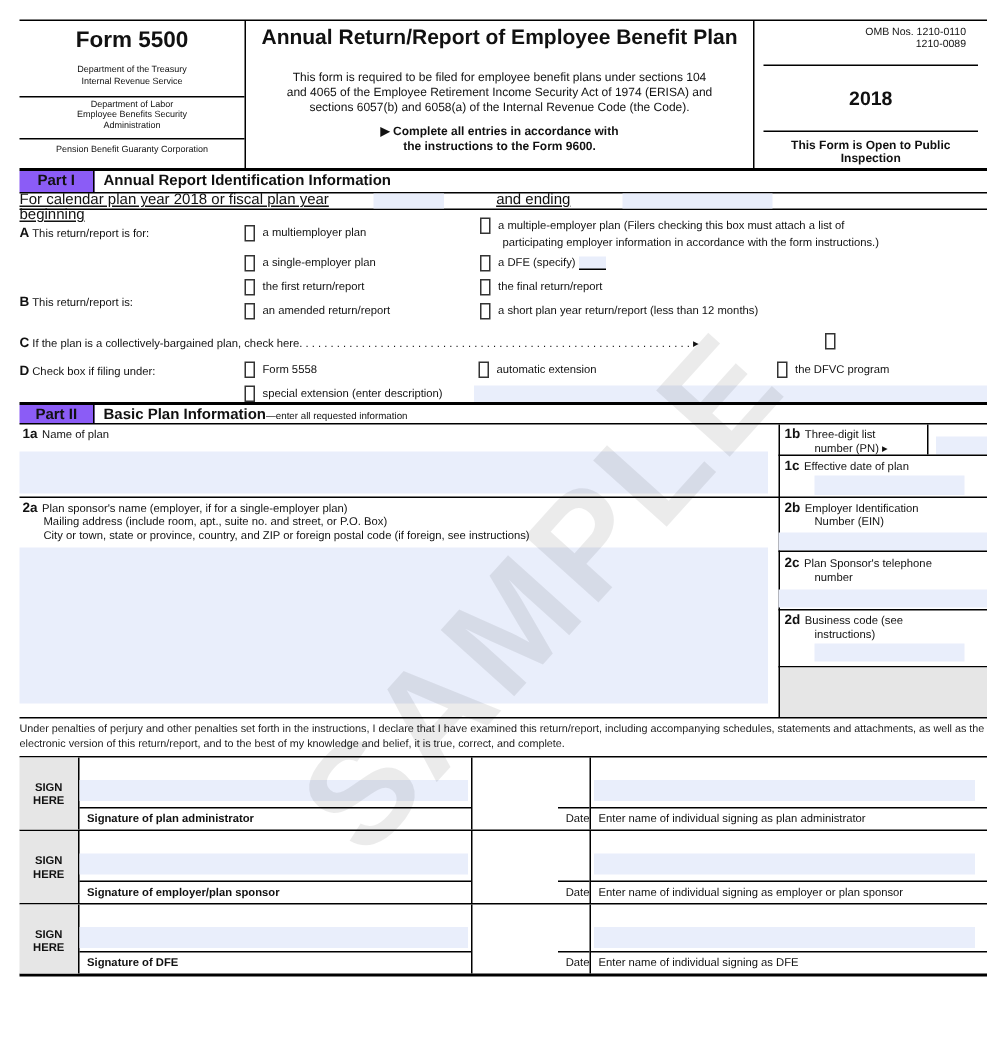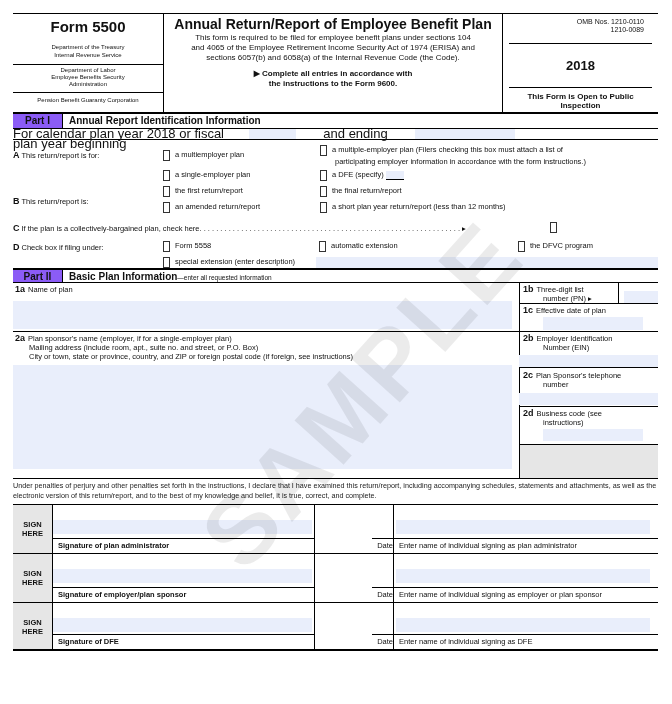--- a/index.html
+++ b/index.html
@@ -10,34 +10,34 @@
 
   
   .hdr { display: flex; border-top: 1px solid #000; border-bottom: 2px solid #000; height: 101px; }
   .hdr-left { width: 151px; border-right: 1px solid #000; display: flex; flex-direction: column; }
   .form-no { font-size: 15px; font-weight: bold; text-align: center; padding-top: 4px; height: 24px; }
   .agency1 { font-size: 6px; text-align: center; line-height: 8px; padding-top: 5px; height: 27px; border-bottom: 1px solid #000; }
   .agency2 { font-size: 6px; text-align: center; line-height: 7px; padding-top: 2px; height: 28px; border-bottom: 1px solid #000; }
   .agency3 { font-size: 6px; text-align: center; padding-top: 4px; }
   .hdr-mid { width: 339px; border-right: 1px solid #000; text-align: center; padding-top: 2px; }
   .title { font-size: 14px; font-weight: bold; line-height: 16px; }
-  .sub { font-size: 8px; line-height: 10px; margin-top: 1px; }
+  .sub { font-size: 8px; line-height: 10px; margin-top: 15px; }
   .instr { font-size: 8px; font-weight: bold; line-height: 10px; margin-top: 6px; }
   .hdr-right { flex: 1; display: flex; flex-direction: column; }
   .omb { font-size: 7px; text-align: right; padding: 4px 8px 0 0; line-height: 8px; height: 30px; border-bottom: 1px solid #000; margin: 0 6px 0 6px; }
   .year { font-size: 13px; font-weight: bold; text-align: center; height: 44px; line-height: 44px; border-bottom: 1px solid #000; margin: 0 6px; }
   .open { font-size: 8px; font-weight: bold; text-align: center; line-height: 9px; padding-top: 4px; }
 
   
   .part-bar { display: flex; height: 15px; border-bottom: 1px solid #000; align-items: stretch; }
   .part-tag { width: 50px; background: #8b5cf6; border-right: 1px solid #000; font-size: 10px; font-weight: bold; text-align: center; line-height: 14px; }
   .part-title { font-size: 10px; font-weight: bold; padding-left: 6px; line-height: 14px; }
   .part-title small { font-size: 6.5px; font-weight: normal; }
 
-  .calrow { display: flex; height: 11px; border-bottom: 1px solid #000; font-size: 13px; line-height: 10px; }
+  .calrow { display: flex; height: 11px; border-bottom: 1px solid #000; font-size: 10px; line-height: 10px; text-decoration: underline; }
   .cal-label { width: 236px; }
   .cal-fill1 { width: 47px; }
   .cal-end { width: 119px; text-align: center; }
   .cal-fill2 { width: 100px; }
 
   .row { position: relative; font-size: 7.5px; line-height: 10px; }
   .letter { font-weight: bold; font-size: 9px; margin-right: 2px; }
   .cb { display: inline-block; width: 7px; height: 11px; border: 1px solid #333; vertical-align: middle; margin-right: 5px; background: #fff; }
   .abs { position: absolute; white-space: nowrap; }
   .p2 { position: relative; height: 196px; border-bottom: 1px solid #000; }

